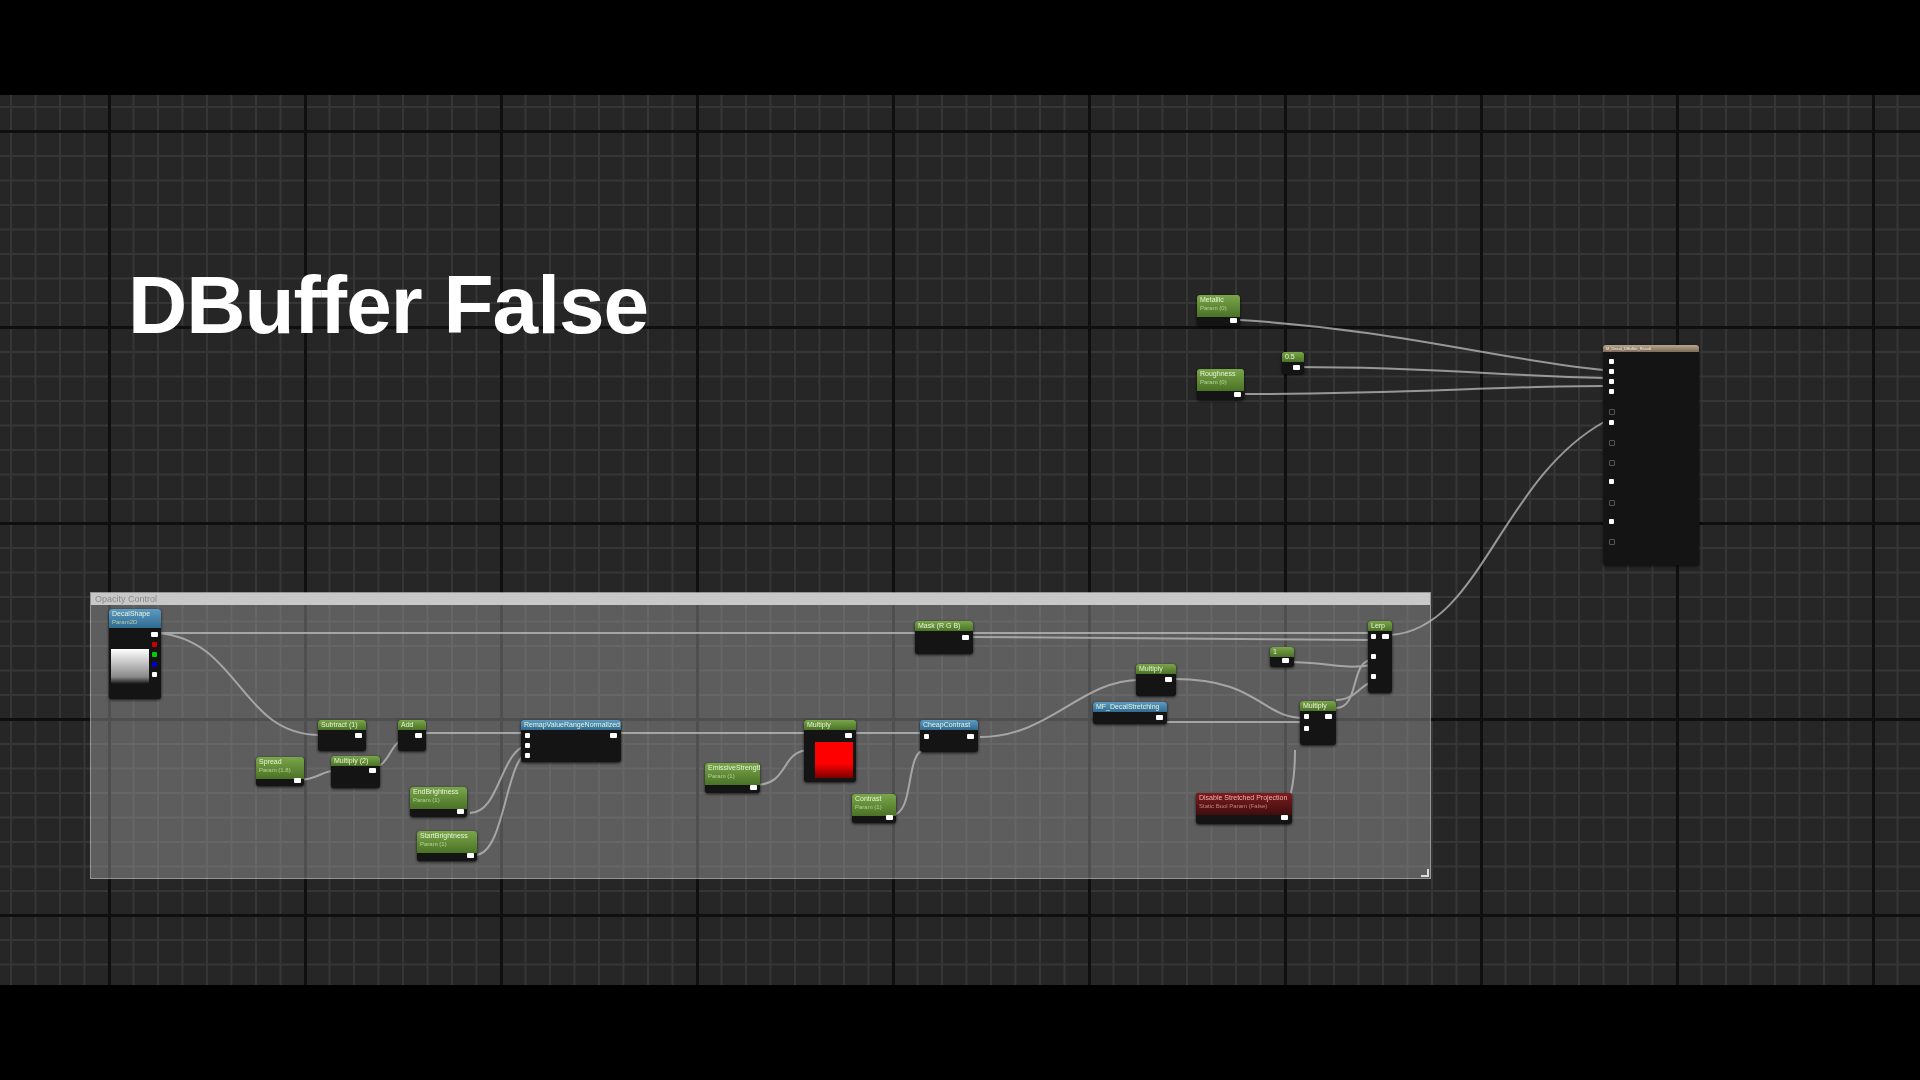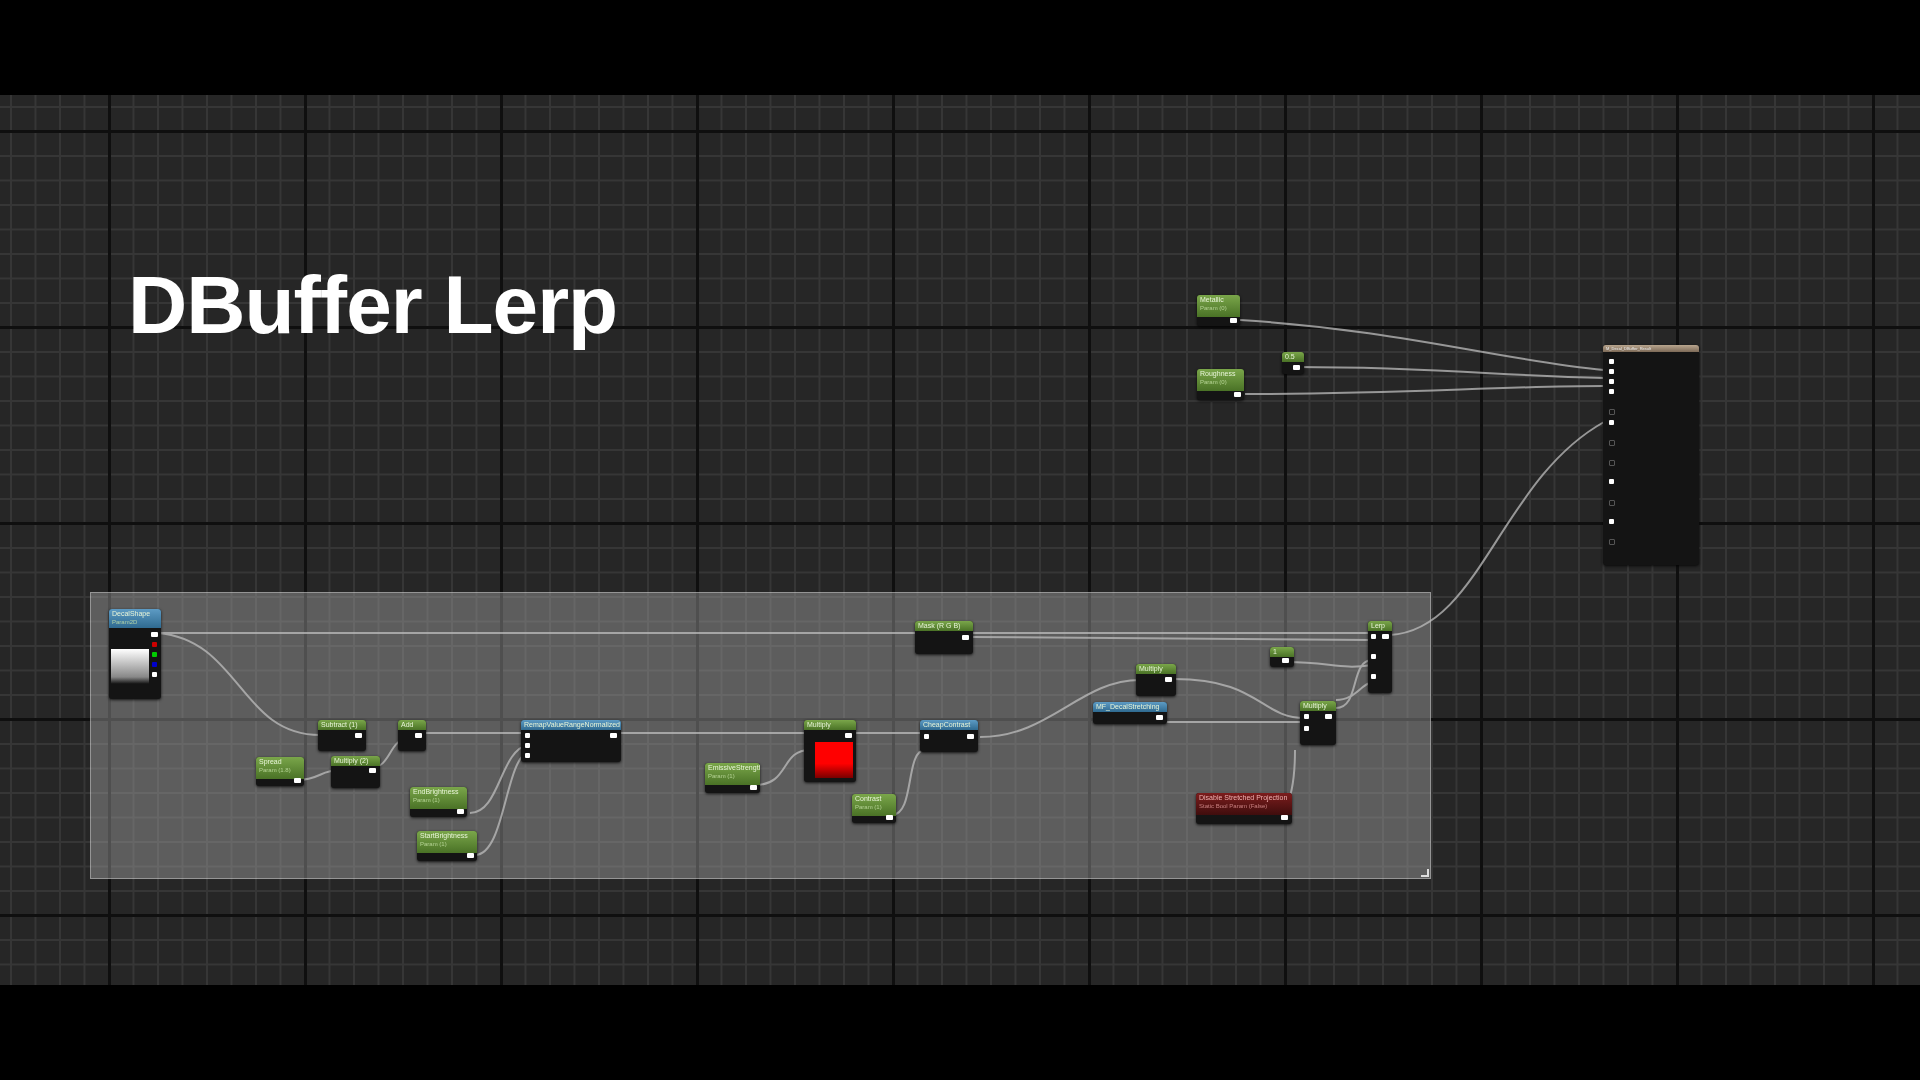--- a/index.html
+++ b/index.html
@@ -29,23 +29,24 @@
   .pin-dim{position:absolute;width:4px;height:4px;border:1px solid #555;border-radius:1px;}
   .wires{position:absolute;left:0;top:0;width:1920px;height:1080px;pointer-events:none;}
   .swatch-red{position:absolute;background:linear-gradient(#ff0000 60%,#7a0000);}
   .swatch-grad{position:absolute;background:linear-gradient(#fff,#888 80%,#111);}
 </style>
 </head>
 <body>
 
 <div class="canvas"></div>
 
-<div class="title">DBuffer Lerp</div>
+<div class="title">DBuffer False</div>
 
 <div class="comment">
+  <div class="comment-bar">Opacity Control</div>
   <div class="comment-resize"></div>
 </div>
 
 <svg class="wires" viewBox="0 0 1920 1080">
   <g fill="none" stroke="#bdbdbd" stroke-width="2" opacity="0.75">
     <path d="M1240 320 C1400 330,1500 360,1604 370"></path>
     <path d="M1296 367 C1440 367,1500 376,1604 378"></path>
     <path d="M1245 394 C1400 394,1500 386,1604 386"></path>
     <path d="M1390 635 C1480 630,1500 480,1604 422"></path>
     <path d="M158 633 C240 640,240 735,320 735"></path>

